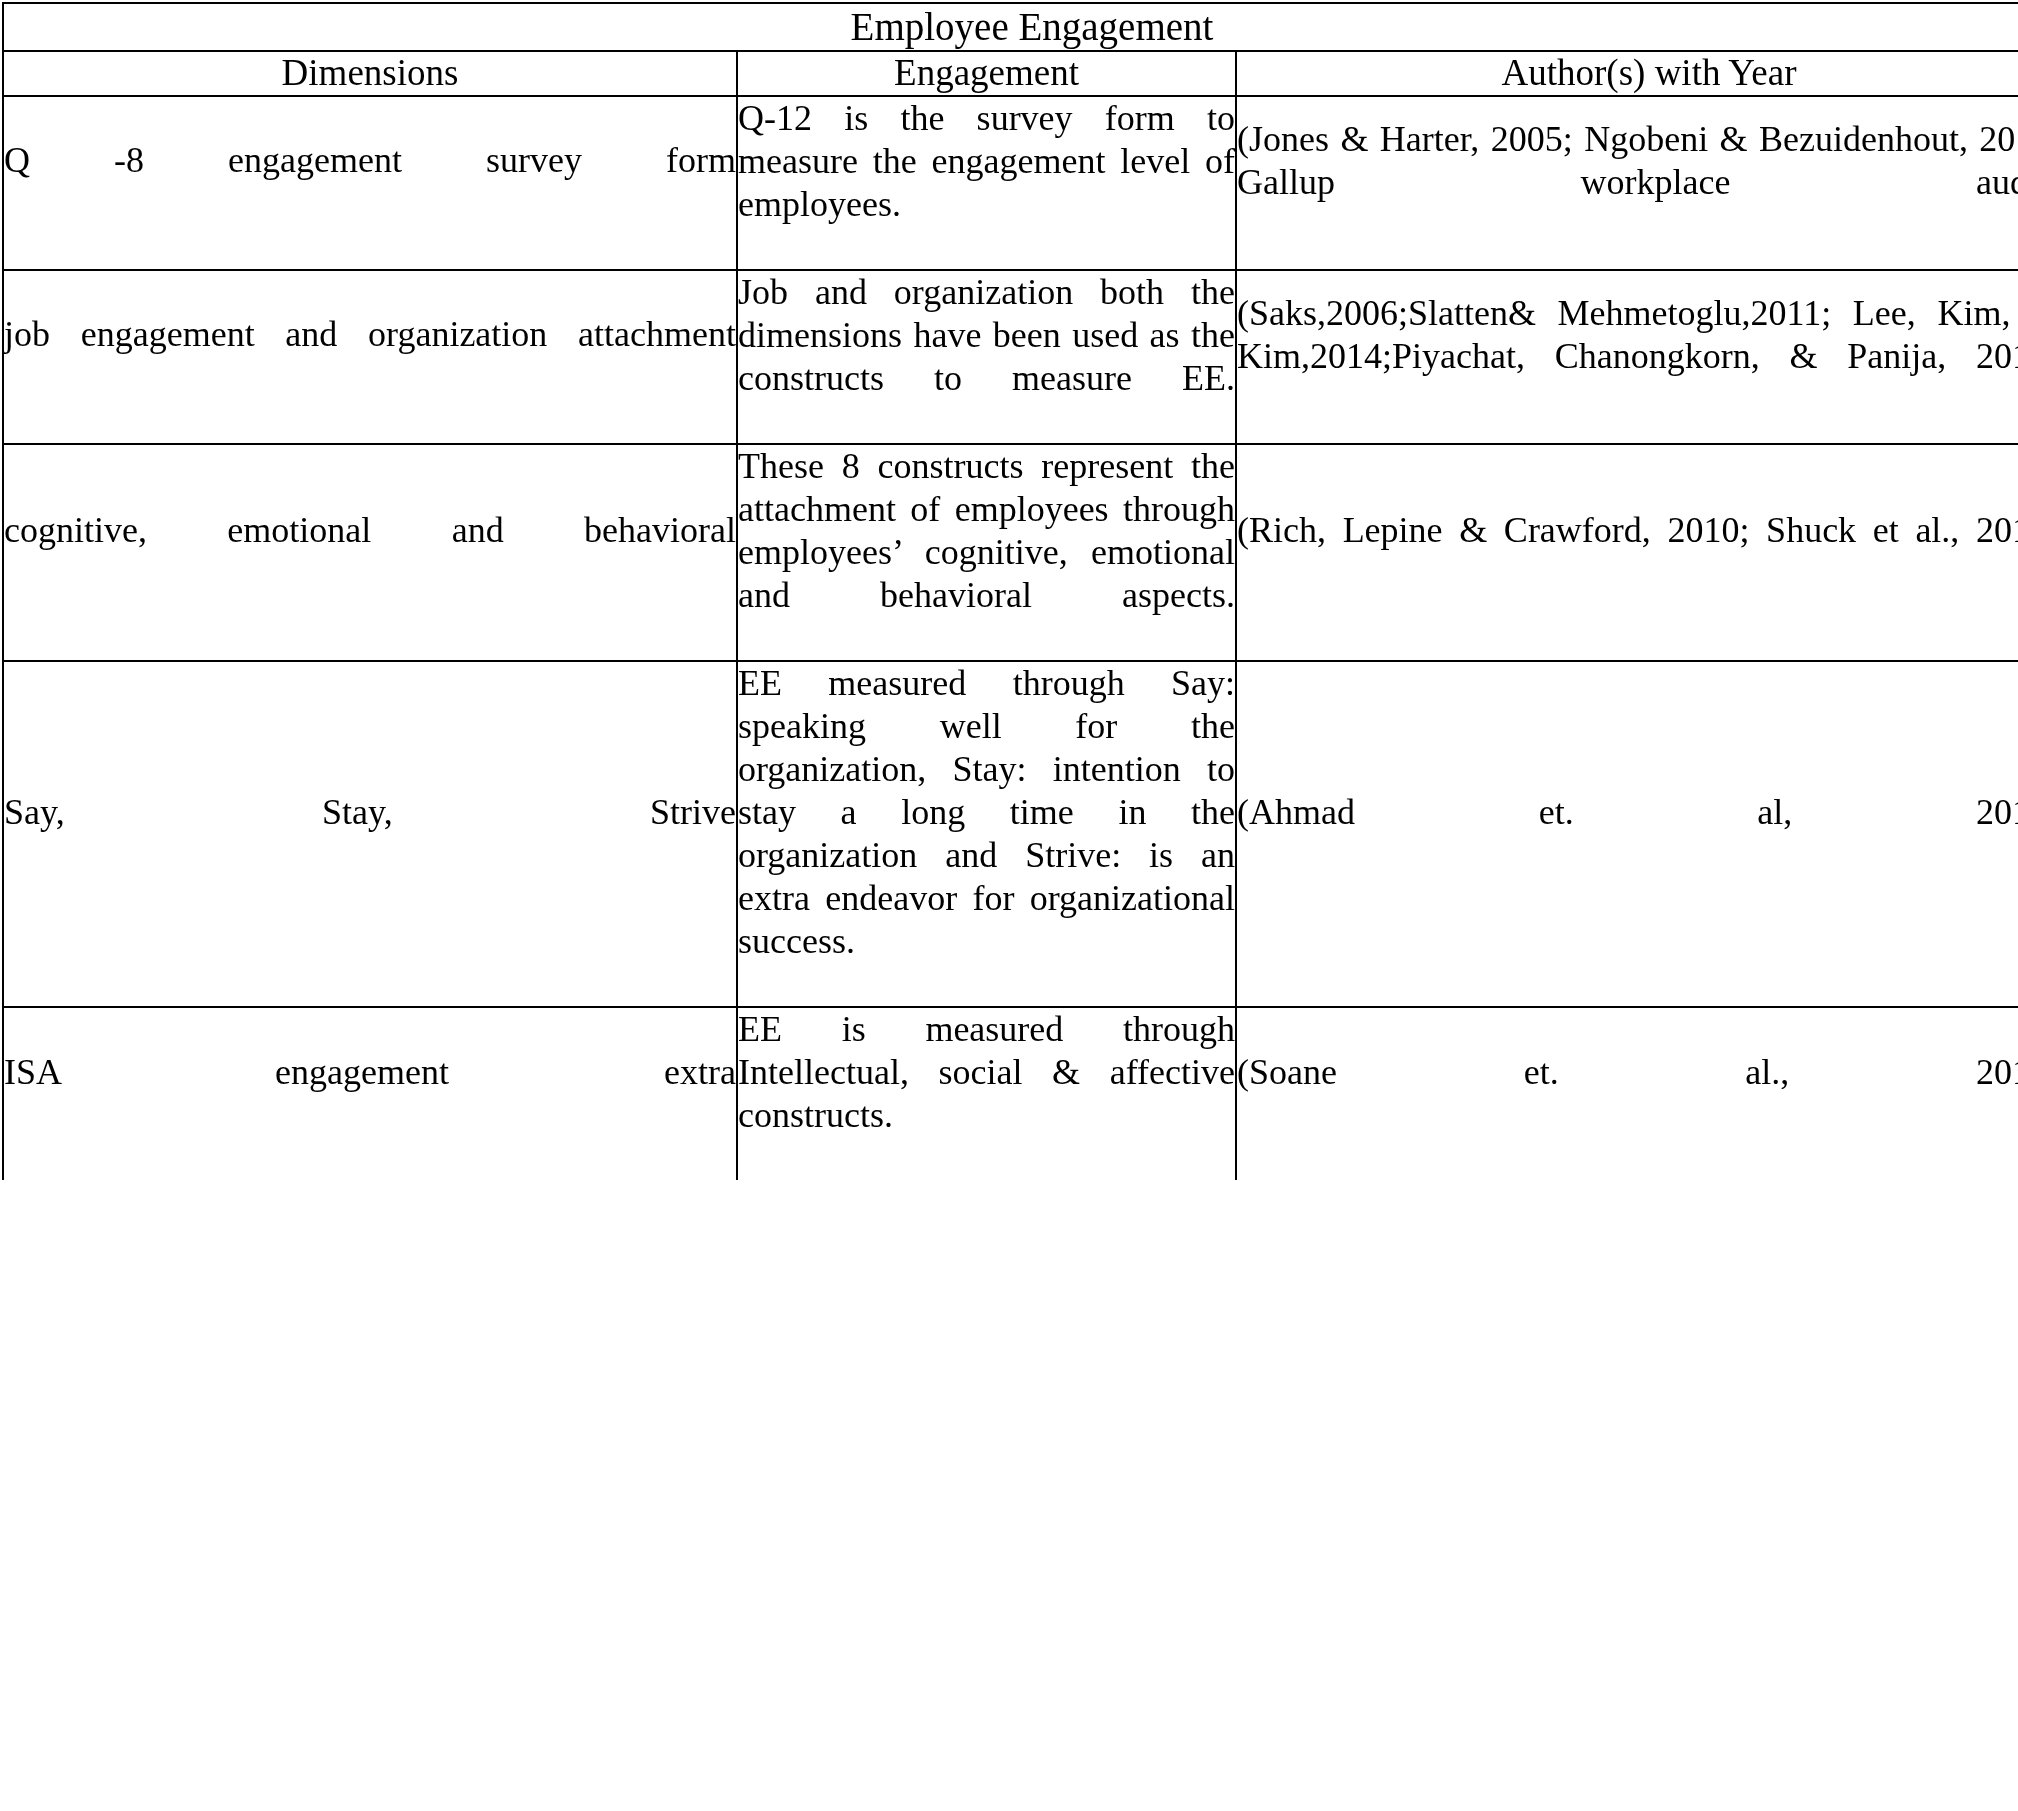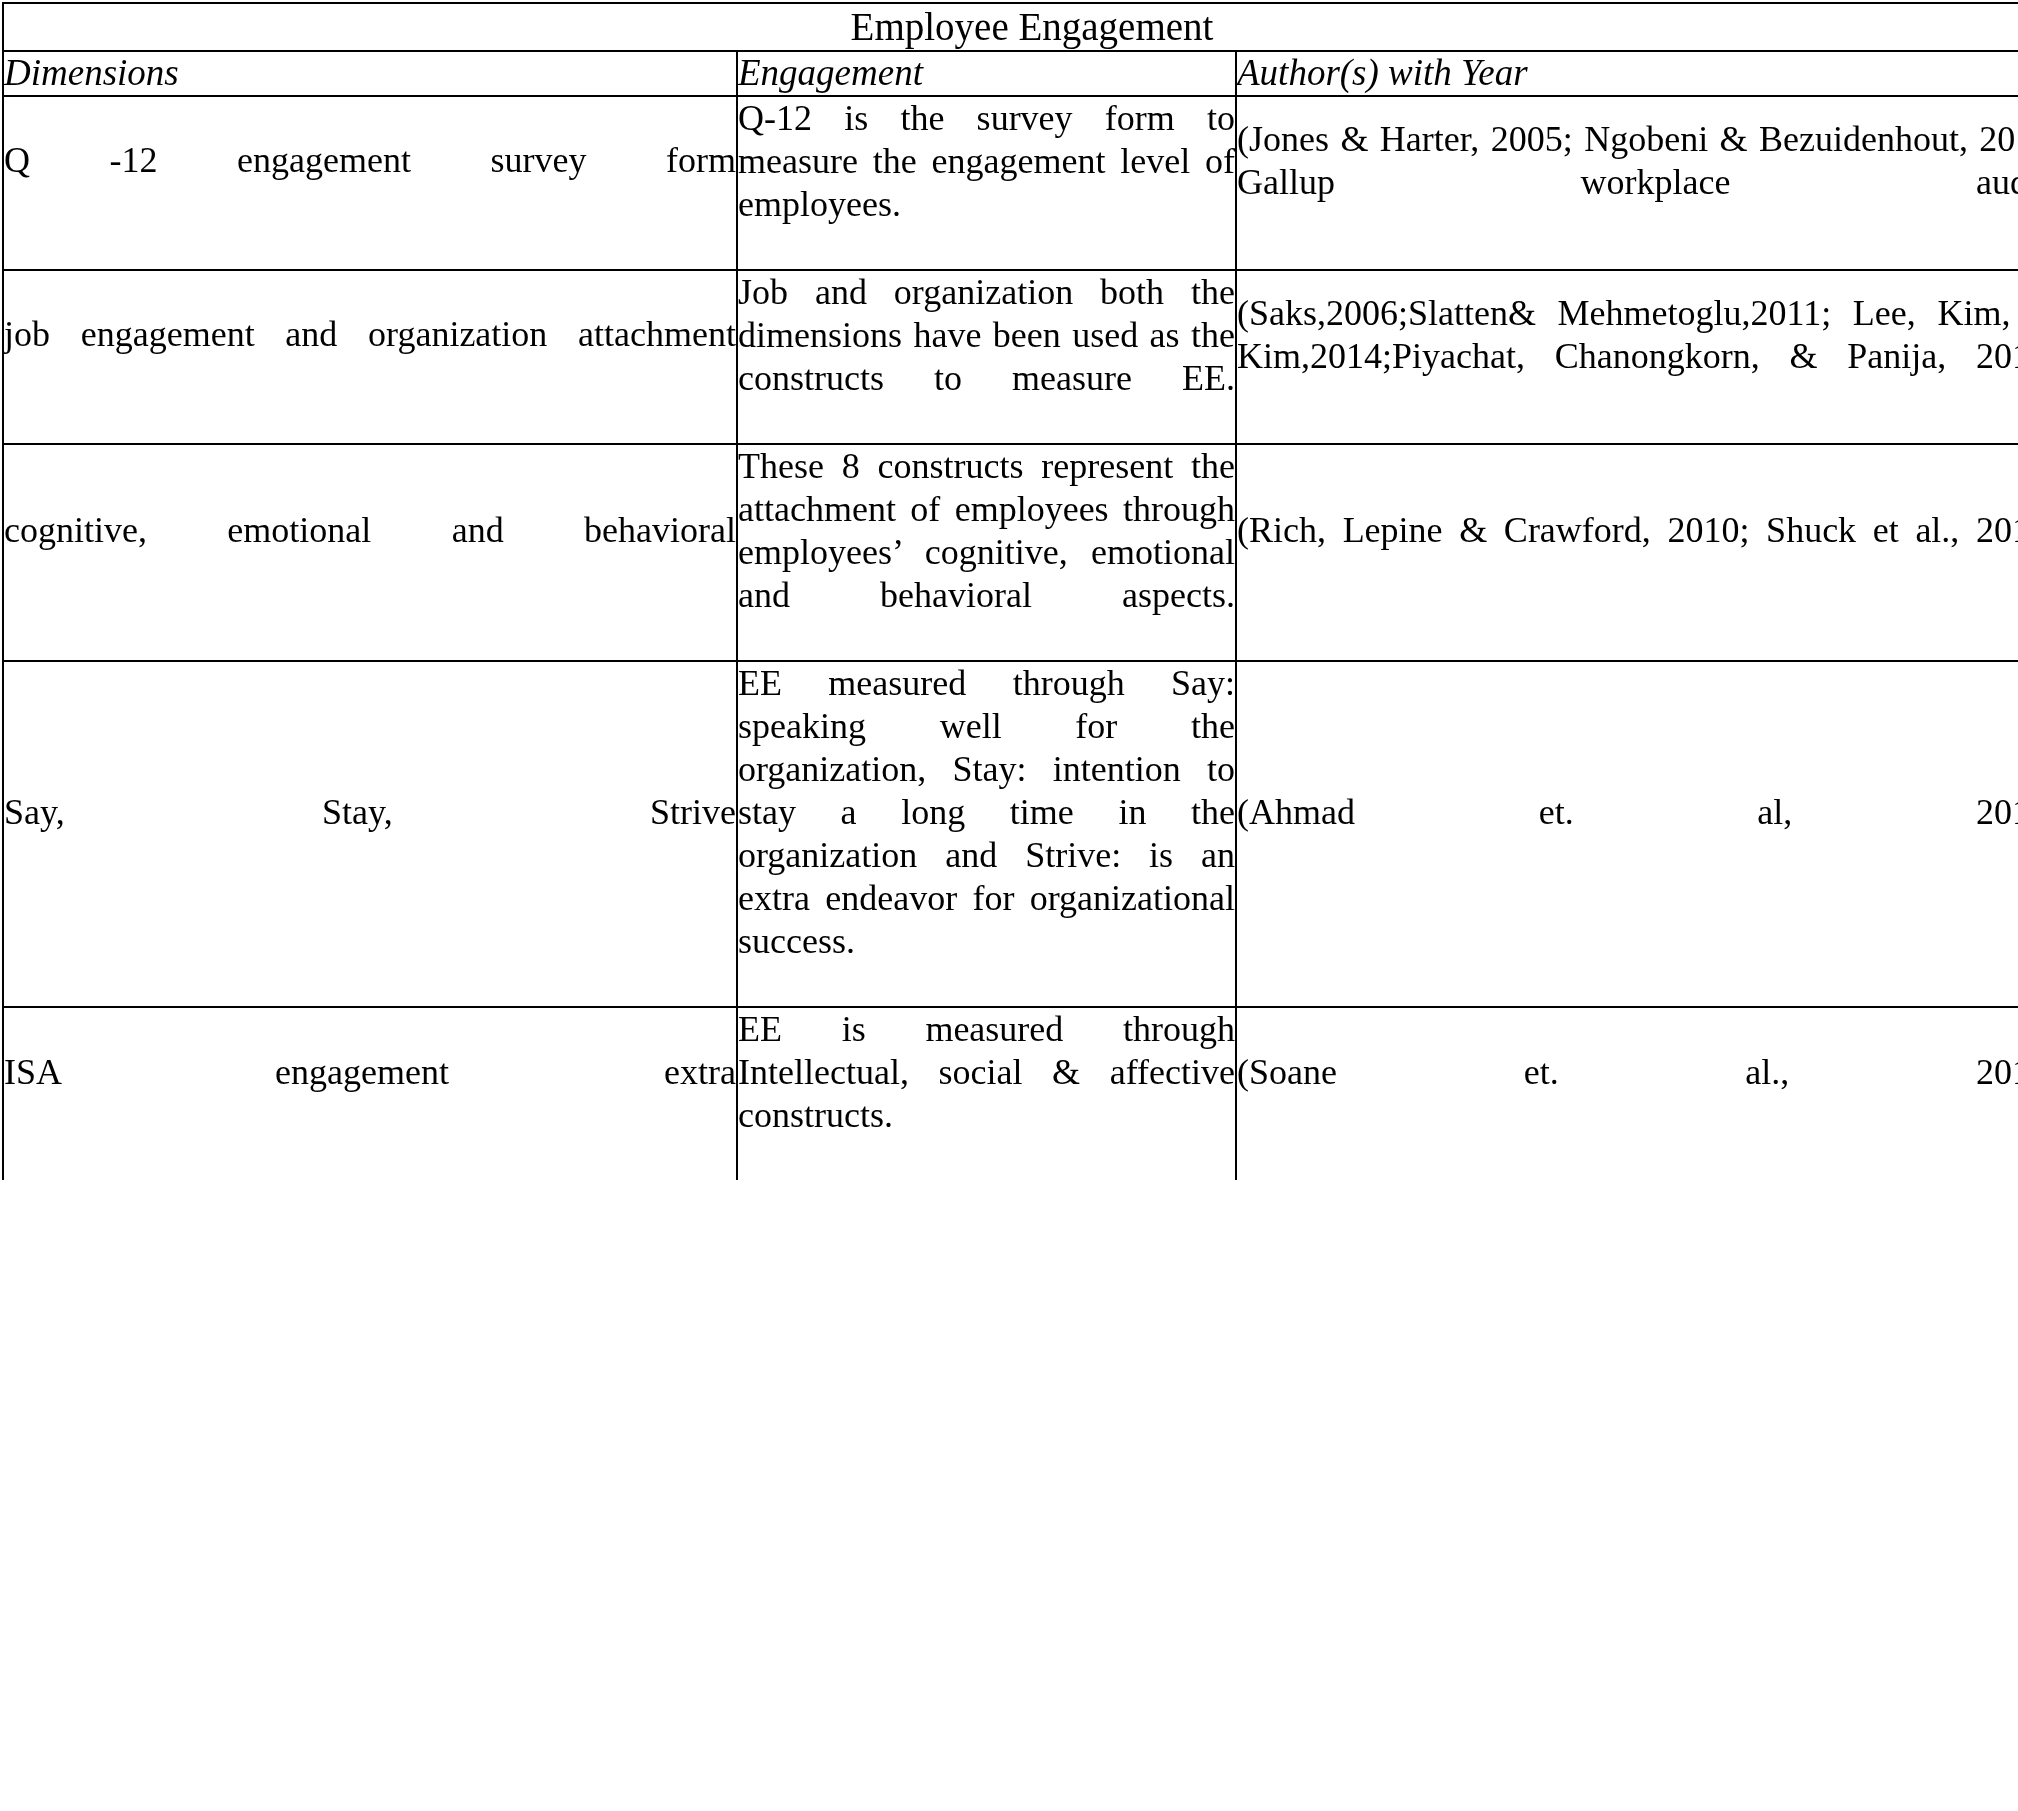--- a/index.html
+++ b/index.html
@@ -49,27 +49,26 @@
     line-height: 1.18;
     padding: 3.9px 9.8px 5.9px 9.8px;
     border-left: 2.9px solid #000;
     border-top: 2.9px solid #000;
     border-bottom: 2.9px solid #000;
     border-right: none;
   }
 
   
   .head-cell {
-    text-align: left;
+    text-align: center;
     font-size: 37px;
     font-weight: bold;
     line-height: 1.15;
     padding: 2.9px 7.8px 6.9px 7.8px;
     height: 37px;
-    font-style: italic;
   }
   .head-cell.last { border-right: none; }
 
   
   .dim-cell {
     font-size: 36px;
     line-height: 1.20;
     text-align: justify;
     text-justify: inter-word;
     padding: 5.9px 21.6px 5.9px 15.7px;
@@ -130,21 +129,21 @@
         <th class="head-cell">Dimensions</th>
         <th class="head-cell">Engagement</th>
         <th class="head-cell last">Author(s) with Year</th>
       </tr>
     </thead>
 
     <tbody>
 
       <tr>
         <td class="dim-cell">
-          <span class="just-block">Q -12 engagement survey form</span>
+          <span class="just-block">Q -8 engagement survey form</span>
         </td>
         <td class="elab-cell">
           <span class="just-block">Q-12 is the survey form to measure the engagement level of employees.</span>
         </td>
         <td class="auth-cell">
           <span class="just-block">(Jones &amp; Harter, 2005; Ngobeni &amp; Bezuidenhout, 2011; Gallup workplace audit)</span>
         </td>
       </tr>
 
       <tr>

